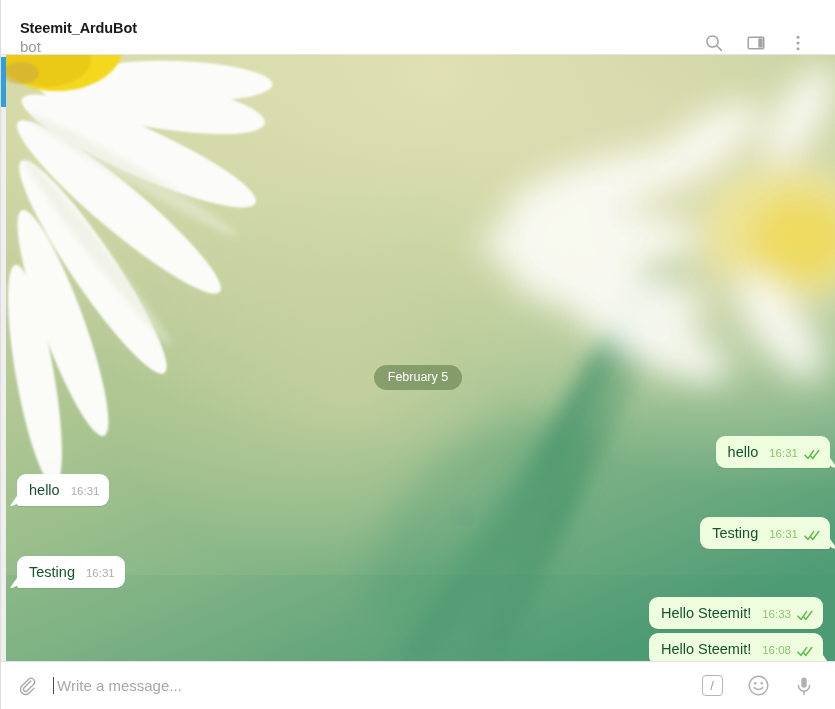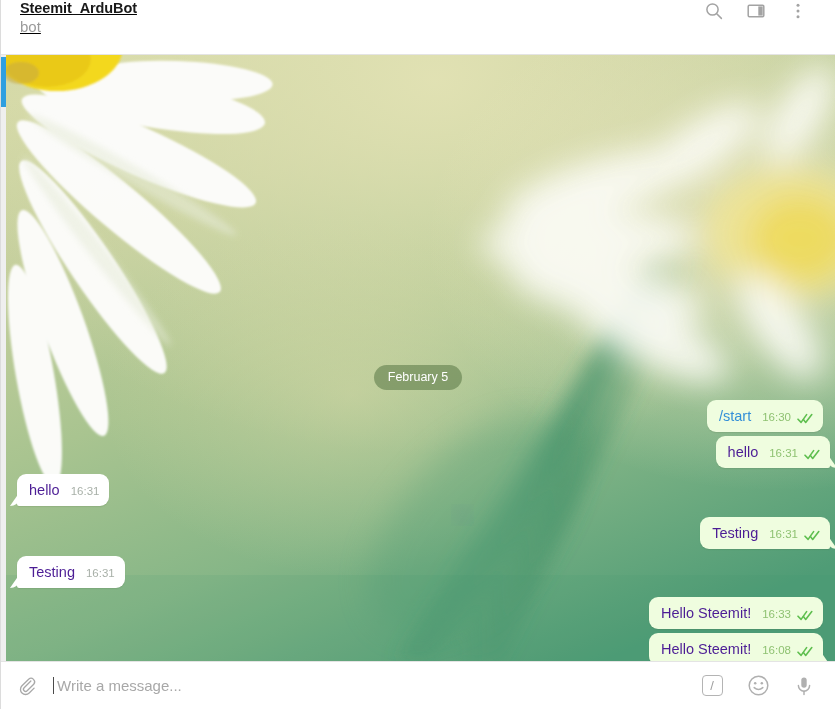--- a/index.html
+++ b/index.html
@@ -15,25 +15,24 @@
     display: flex; flex-direction: column;
     border-left: 1px solid #dcdcdc;
     overflow: hidden;
   }
 
   
   .header {
     position: relative;
     height: 55px; min-height: 55px;
     background: #ffffff;
-    display: flex; align-items: flex-start;
+    display: flex; align-items: flex-end;
     padding: 0 26px 0 19px;
     border-bottom: 1px solid #e4e4e4;
     z-index: 5;
-    text-decoration: underline;
   }
   .header-info { display: flex; flex-direction: column; justify-content: center; flex: 1; gap: 2px; }
   .chat-title {
     font-size: 14.5px; font-weight: bold; color: #1a1a1a;
     letter-spacing: -0.1px; line-height: 17px;
   }
   .chat-subtitle { font-size: 15px; color: #9a9a9a; line-height: 15px; }
   .header-actions { display: flex; align-items: center; gap: 20px; }
   .hicon { width: 22px; height: 22px; display: flex; align-items: center; justify-content: center; cursor: pointer; }
   .hicon svg { display: block; }
@@ -75,21 +74,21 @@
 
   .msg { position: absolute; display: flex; }
   .bubble {
     position: relative;
     display: flex; align-items: flex-end;
     padding: 7px 10px 7px 12px;
     border-radius: 9px;
     box-shadow: 0 1px 1px rgba(60,80,50,0.13);
     white-space: nowrap;
   }
-  .bubble .txt { font-size: 14.5px; color: #4c1d95; line-height: 18px; }
+  .bubble .txt { font-size: 14.5px; color: #14532d; line-height: 18px; }
   .bubble .txt.cmd { color: #338fd8; }
   .bubble .time { font-size: 11.5px; line-height: 14px; margin-left: 11px; position: relative; top: -1px; }
   .bubble .ticks { margin-left: 6px; position: relative; top: -1px; display: flex; }
 
   
   .in .bubble { background: #ffffff; border-bottom-left-radius: 2px; }
   .in .bubble .time { color: #a8b0a8; }
   .in .bubble::after {
     content: ""; position: absolute; left: -7px; bottom: 0;
     width: 9px; height: 13px;
@@ -265,32 +264,20 @@
     <div class="scroll-rail">
       <div class="scroll-thumb"></div>
     </div>
 
     <div class="messages">
 
       <div class="date-badge-row">
         <div class="date-badge">February 5</div>
       </div>
 
-      <div class="msg out" style="top:345px; right:12px;">
-        <div class="bubble">
-          <span class="txt cmd">/start</span>
-          <span class="time">16:30</span>
-          <span class="ticks">
-            <svg width="16" height="11" viewBox="0 0 16 11">
-                <path d="M1 6.2 L4.1 9.4 L9.6 1.6" fill="none" stroke="#5fbf4f" stroke-width="1.6" stroke-linecap="round" stroke-linejoin="round"></path>
-                <path d="M6.4 6.6 L8.7 9.4 L14.8 1.6" fill="none" stroke="#5fbf4f" stroke-width="1.6" stroke-linecap="round" stroke-linejoin="round"></path>
-              </svg>
-          </span>
-        </div>
-      </div>
 
       <div class="msg out tail" style="top:381px; right:5px;">
         <div class="bubble">
           <span class="txt">hello</span>
           <span class="time">16:31</span>
           <span class="ticks">
             <svg width="16" height="11" viewBox="0 0 16 11">
                 <path d="M1 6.2 L4.1 9.4 L9.6 1.6" fill="none" stroke="#5fbf4f" stroke-width="1.6" stroke-linecap="round" stroke-linejoin="round"></path>
                 <path d="M6.4 6.6 L8.7 9.4 L14.8 1.6" fill="none" stroke="#5fbf4f" stroke-width="1.6" stroke-linecap="round" stroke-linejoin="round"></path>
               </svg>

